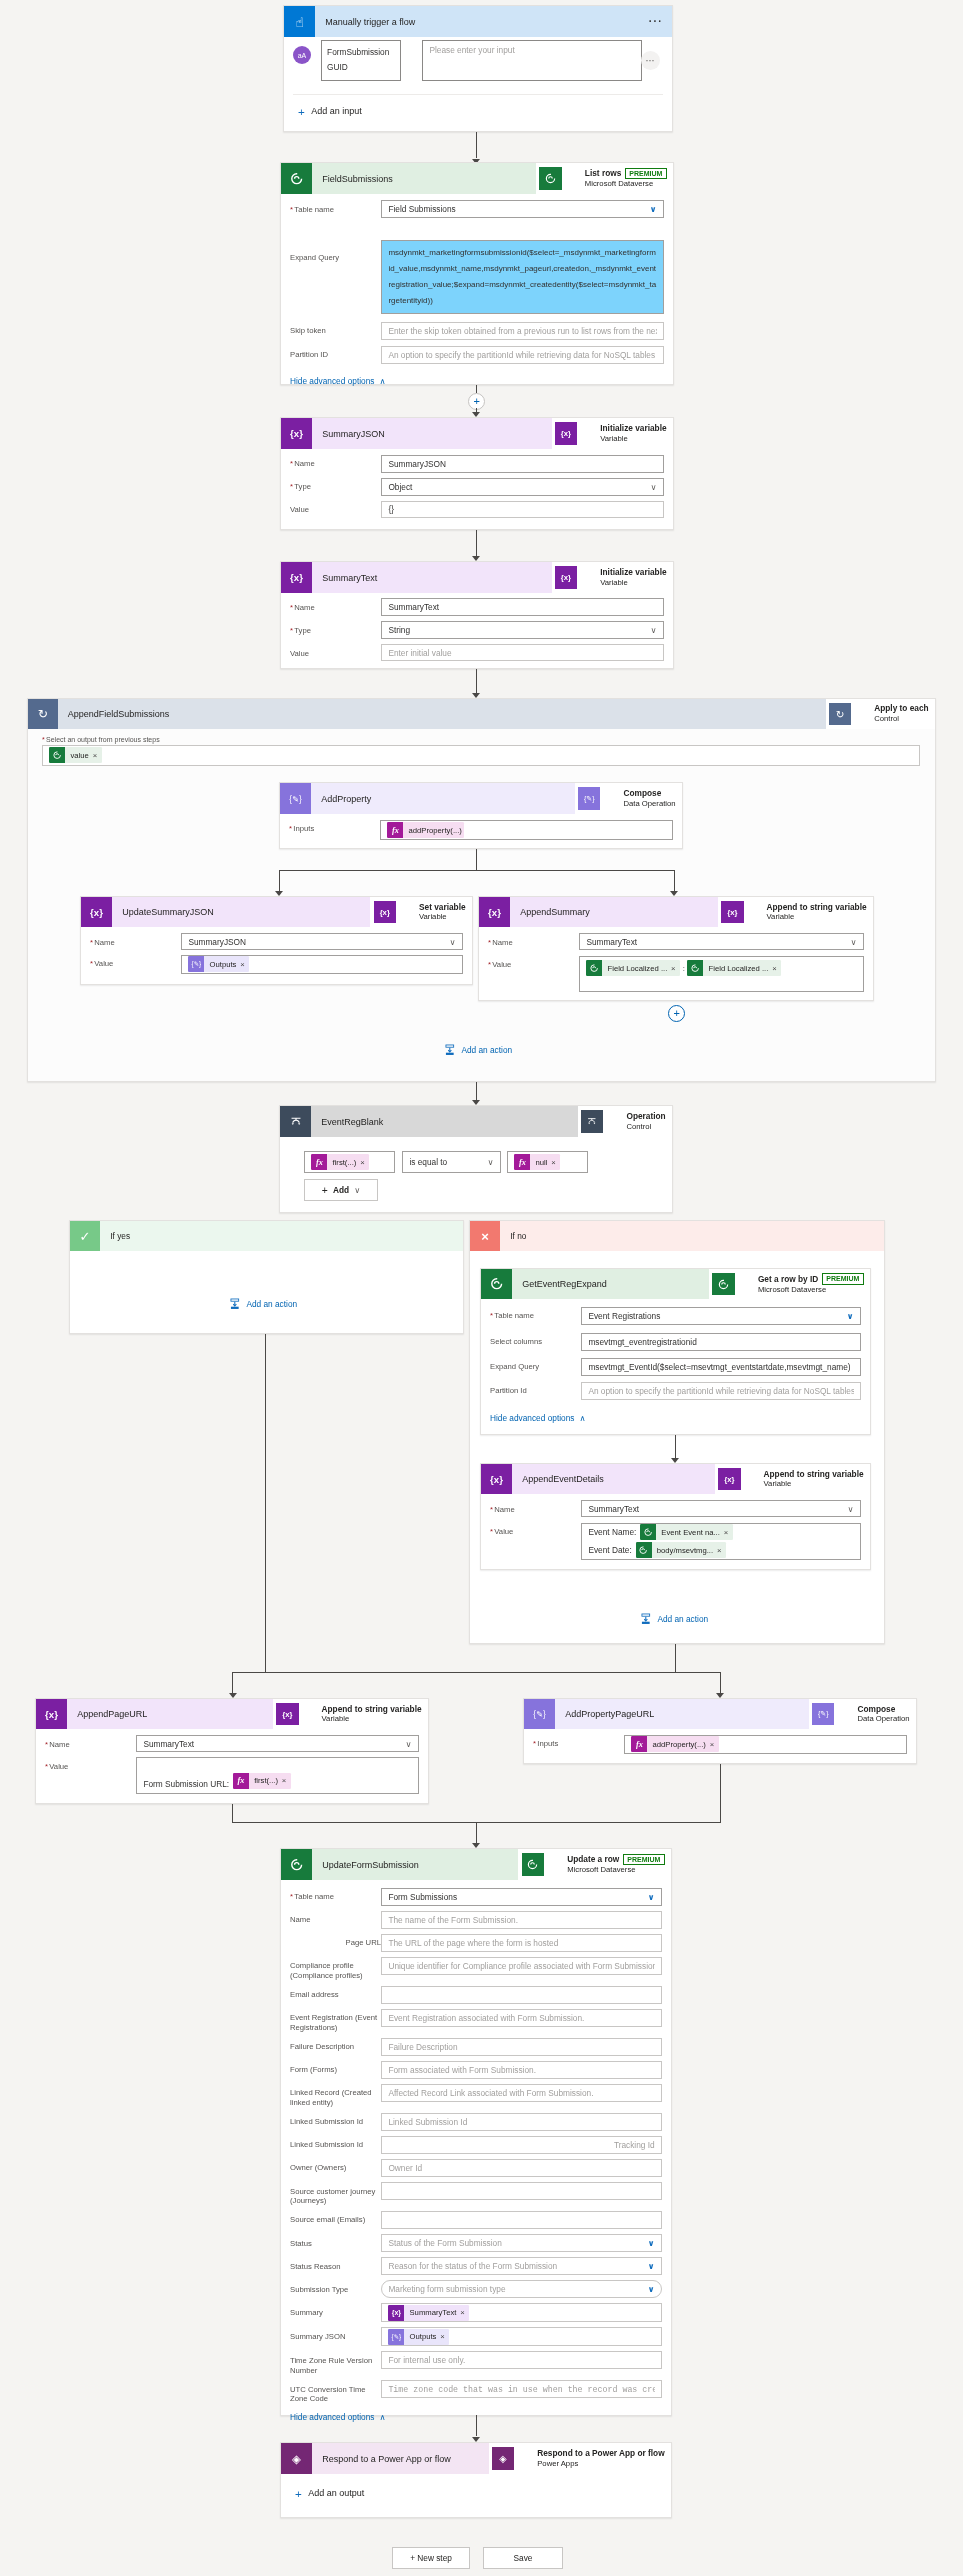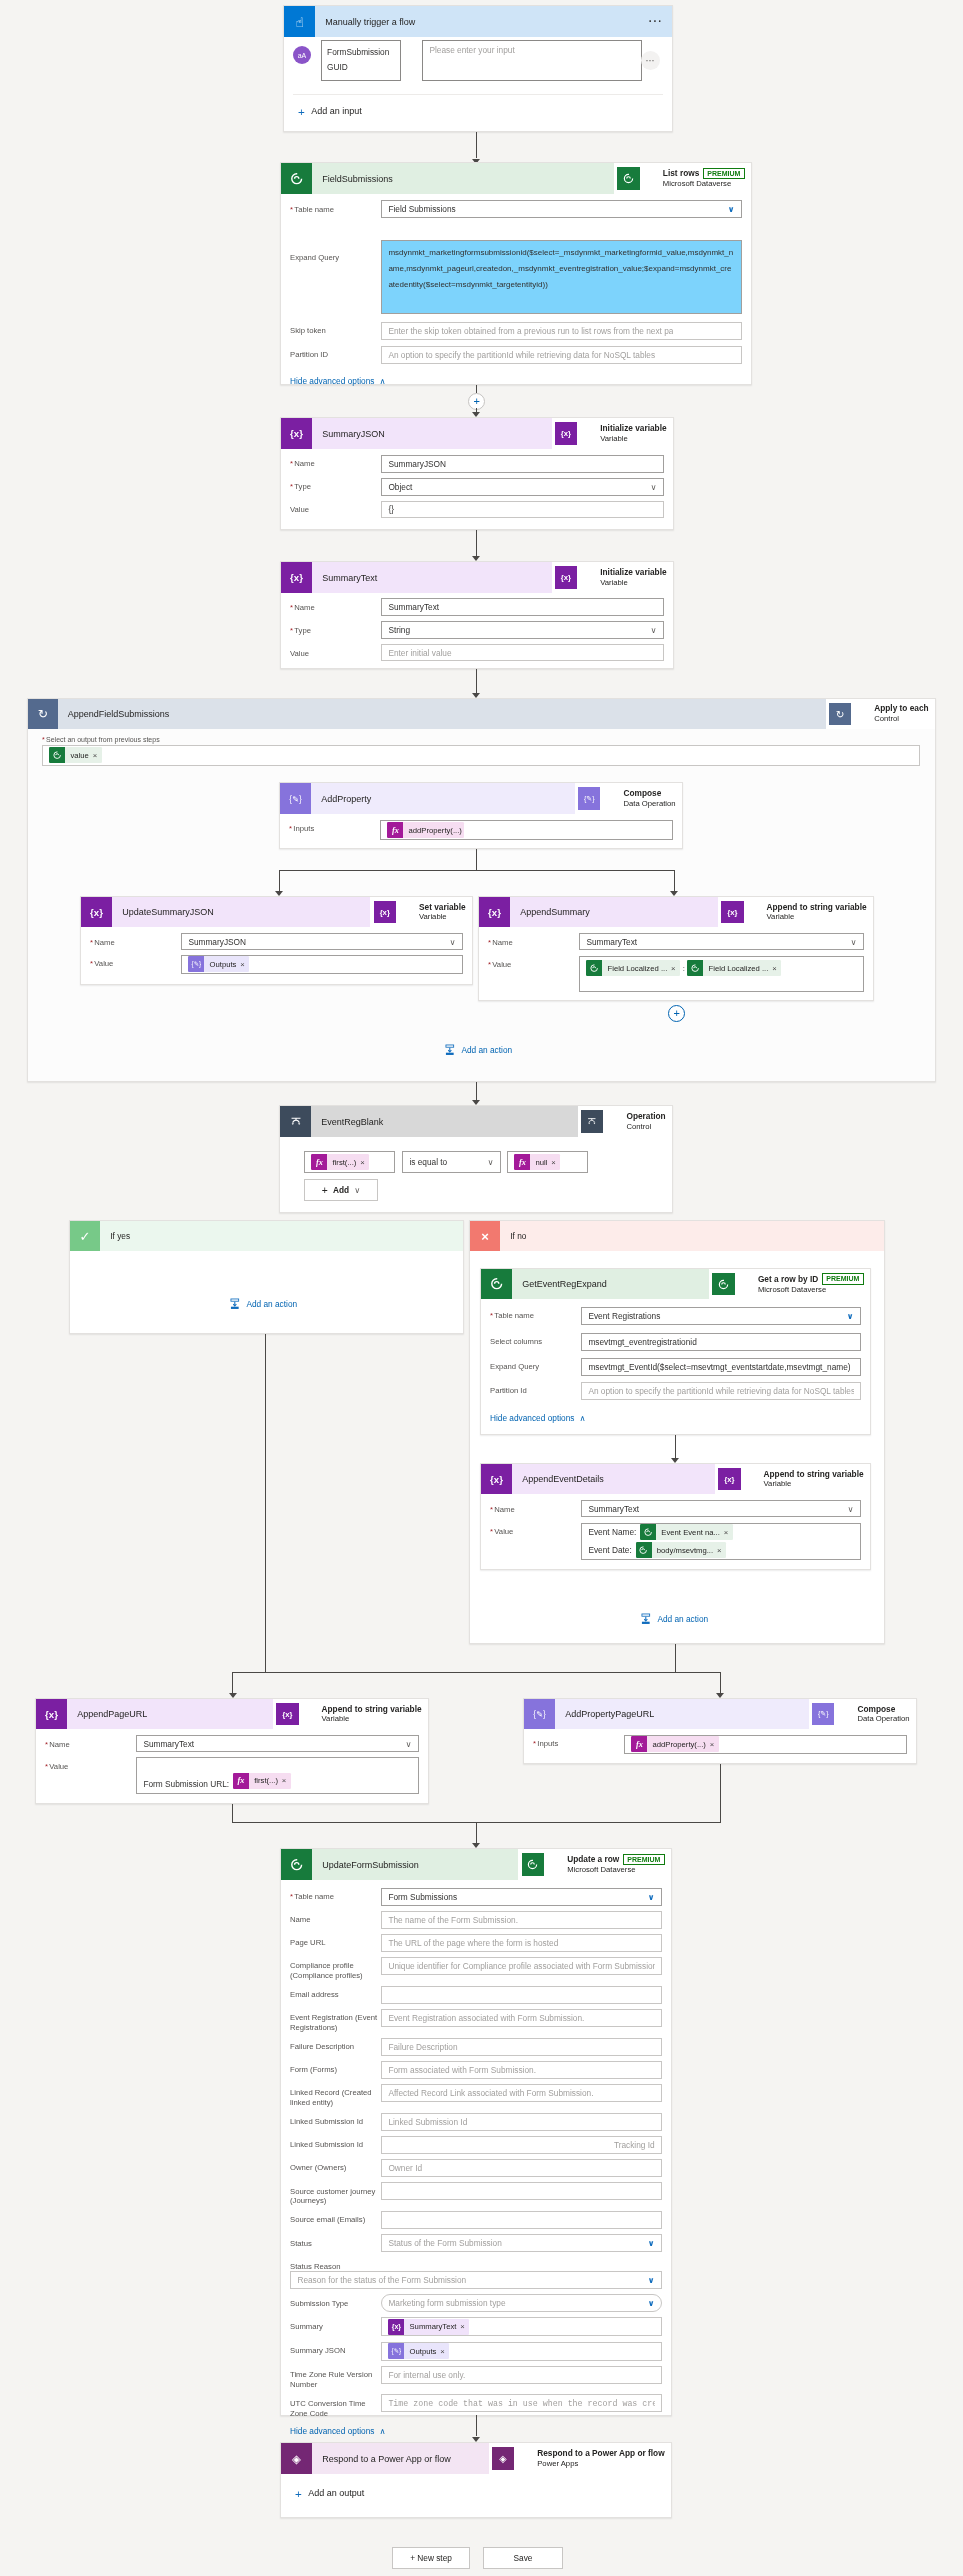--- a/index.html
+++ b/index.html
@@ -90,21 +90,21 @@
       <div style="position:absolute;left:14px;top:69px;display:flex;gap:6.4px;align-items:center;font-size:9px;color:#252423;cursor:pointer;">
         <span style="color:#0f6cbd;font-size:11.6px;line-height:9px;">+</span>
         <span>Add an input</span>
       </div>
     </div>
   </div>
 
   <div class="vl" style="left:476px;top:132px;height:26px;"></div>
   <div class="ah" style="left:472px;top:159px;"></div>
 
-  <div class="card t-green" style="left:280px;top:162px;width:472px;height:223px;">
+  <div class="card t-green" style="left:280px;top:162px;width:394px;height:223px;">
     <div class="chead">
       <div class="tile">
           <svg width="15.4" height="15.4" viewBox="0 0 22 22">
             <circle cx="11" cy="11" r="7" fill="none" stroke="#fff" stroke-width="2" stroke-dasharray="33 11"></circle>
             <path d="M8 11a3 3 0 0 1 6 0" fill="none" stroke="#fff" stroke-width="2"></path>
           </svg>
         </div>
       <div class="ttl">FieldSubmissions</div>
       <div class="badge">
         <div class="btile" style="background:#177b3c;">
@@ -745,21 +745,21 @@
           </div>
       </div>
       <div class="frow" style="margin-bottom:5.1px;">
         <div class="flabel">Name</div>
         <div class="fctrl">
             <div class="ibox" style="border-color:#c8c6c4;">
               <span class="ph">The name of the Form Submission.</span>
             </div>
           </div>
       </div>
-      <div class="frow" style="margin-bottom:5.1px;">
+      <div class="frow" style="margin-bottom:5.1px;text-align:right;">
         <div class="flabel">Page URL</div>
         <div class="fctrl">
             <div class="ibox" style="border-color:#c8c6c4;">
               <span class="ph">The URL of the page where the form is hosted</span>
             </div>
           </div>
       </div>
       <div class="frow" style="margin-bottom:5.1px;">
         <div class="flabel">Compliance profile (Compliance profiles)</div>
         <div class="fctrl">
@@ -850,21 +850,21 @@
       </div>
       <div class="frow" style="margin-bottom:5.1px;">
         <div class="flabel">Status</div>
         <div class="fctrl">
             <div class="ibox" style="border-color:#c8c6c4;">
               <span class="ph">Status of the Form Submission</span>
               <span class="chev blue">∨</span>
             </div>
           </div>
       </div>
-      <div class="frow" style="margin-bottom:5.1px;flex-direction:column;">
+      <div class="frow" style="margin-bottom:5.1px;">
         <div class="flabel">Status Reason</div>
         <div class="fctrl">
             <div class="ibox" style="border-color:#c8c6c4;">
               <span class="ph">Reason for the status of the Form Submission</span>
               <span class="chev blue">∨</span>
             </div>
           </div>
       </div>
       <div class="frow" style="margin-bottom:5.1px;">
         <div class="flabel">Submission Type</div>

